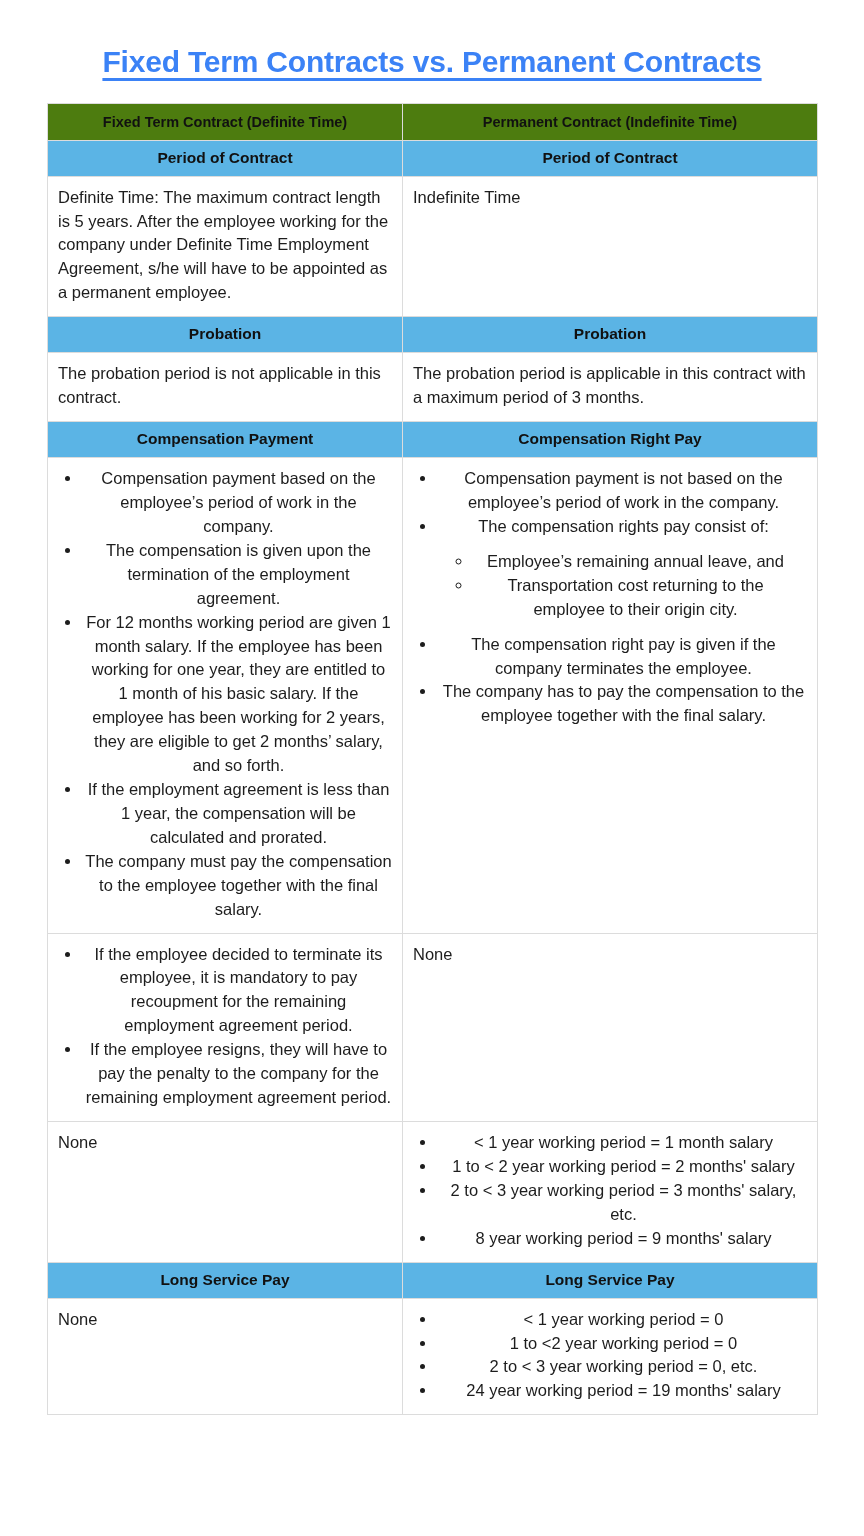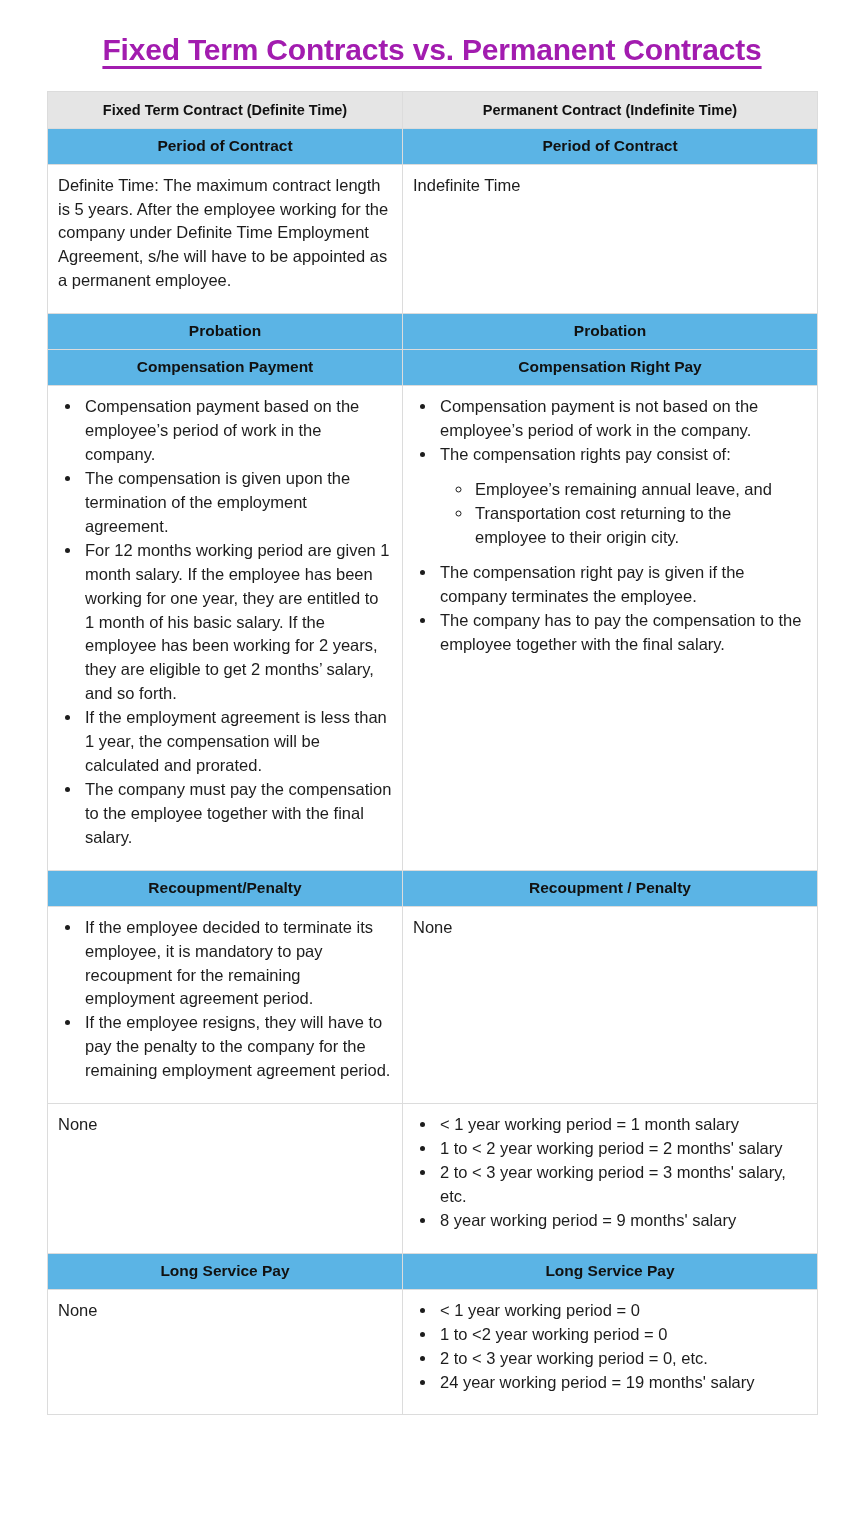--- a/index.html
+++ b/index.html
@@ -18,23 +18,23 @@
     width: 864px;
     height: 1536px;
     box-sizing: border-box;
     padding: 0;
     position: relative;
   }
   .doc-title {
     text-align: center;
     font-size: 30px;
     font-weight: bold;
-    color: #a21caf;
+    color: #3b82f6;
     letter-spacing: -0.2px;
-    margin: 0;
+    margin: 12px;
     padding: 33px 24px 0 24px;
     line-height: 1.12;
     text-decoration: underline;
     text-underline-offset: 6px;
     text-decoration-thickness: 3px;
   }
   .table-wrap {
     margin: 24px auto 0 auto;
     width: 770px;
   }
@@ -45,56 +45,57 @@
     border: 1px solid #dcdcdc;
   }
   table.cmp col.c1 { width: 355px; }
   table.cmp col.c2 { width: 415px; }
 
   td.colhead {
     text-align: center;
     font-weight: bold;
     font-size: 14.5px;
     padding: 10px 8px 10px 8px;
-    background: #e5e5e5;
+    background: #4d7c0f;
     border: 1px solid #dcdcdc;
     color: #111111;
     vertical-align: middle;
   }
   td.sect {
     background: #5bb4e5;
     text-align: center;
     font-weight: bold;
     font-size: 15.5px;
     color: #111111;
     padding: 8px 8px 9px 8px;
     border: 1px solid #dcdcdc;
     vertical-align: middle;
     margin-left: 12px;
   }
   td.body {
     background: #ffffff;
     border: 1px solid #dcdcdc;
     vertical-align: top;
-    padding: 9px 10px 20px 10px;
+    padding: 9px 10px 11px 10px;
     font-size: 16.5px;
     line-height: 1.45;
     color: #1d1d1d;
   }
   td.body p.plain {
     margin: 0;
   }
   td.body ul {
     margin: 0;
     padding-left: 24px;
     list-style-type: disc;
   }
   td.body ul li {
     margin: 0 0 0 0;
     padding-left: 3px;
+    text-align: center;
   }
   td.body ul ul {
     margin: 11px;
     padding-left: 22px;
     list-style-type: circle;
   }
   td.body ul ul li {
     padding-left: 2px;
   }
 </style>
@@ -126,20 +127,28 @@
             </td>
             <td class="body">
               <p class="plain">Indefinite Time</p>
             </td>
           </tr>
           <tr>
             <td class="sect">Probation</td>
             <td class="sect">Probation</td>
           </tr>
           <tr>
+            <td class="body">
+              <p class="plain">The probation period is not applicable in this contract.</p>
+            </td>
+            <td class="body">
+              <p class="plain">The probation period is applicable in this contract with a maximum period of 3 months.</p>
+            </td>
+          </tr>
+          <tr>
             <td class="sect">Compensation Payment</td>
             <td class="sect">Compensation Right Pay</td>
           </tr>
           <tr>
             <td class="body">
               <ul>
                 <li><span>Compensation payment based on the employee’s period of work in the company.</span></li>
                 <li><span>The compensation is given upon the termination of the employment agreement.</span></li>
                 <li><span>For 12 months working period are given 1 month salary. If the employee has been working for one year, they are entitled to 1 month of his basic salary. If the employee has been working for 2 years, they are eligible to get 2 months’ salary, and so forth.</span></li>
                 <li><span>If the employment agreement is less than 1 year, the compensation will be calculated and prorated.</span></li>
@@ -152,24 +161,20 @@
                 <li><span>The compensation rights pay consist of:</span><ul>
                     <li>Employee’s remaining annual leave, and</li>
                     <li>Transportation cost returning to the employee to their origin city.</li>
                   </ul></li>
                 <li><span>The compensation right pay is given if the company terminates the employee.</span></li>
                 <li><span>The company has to pay the compensation to the employee together with the final salary.</span></li>
               </ul>
             </td>
           </tr>
           <tr>
-            <td class="sect">Recoupment/Penalty</td>
-            <td class="sect">Recoupment / Penalty</td>
-          </tr>
-          <tr>
             <td class="body">
               <ul>
                 <li><span>If the employee decided to terminate its employee, it is mandatory to pay recoupment for the remaining employment agreement period.</span></li>
                 <li><span>If the employee resigns, they will have to pay the penalty to the company for the remaining employment agreement period.</span></li>
               </ul>
             </td>
             <td class="body">
               <p class="plain">None</p>
             </td>
           </tr>

